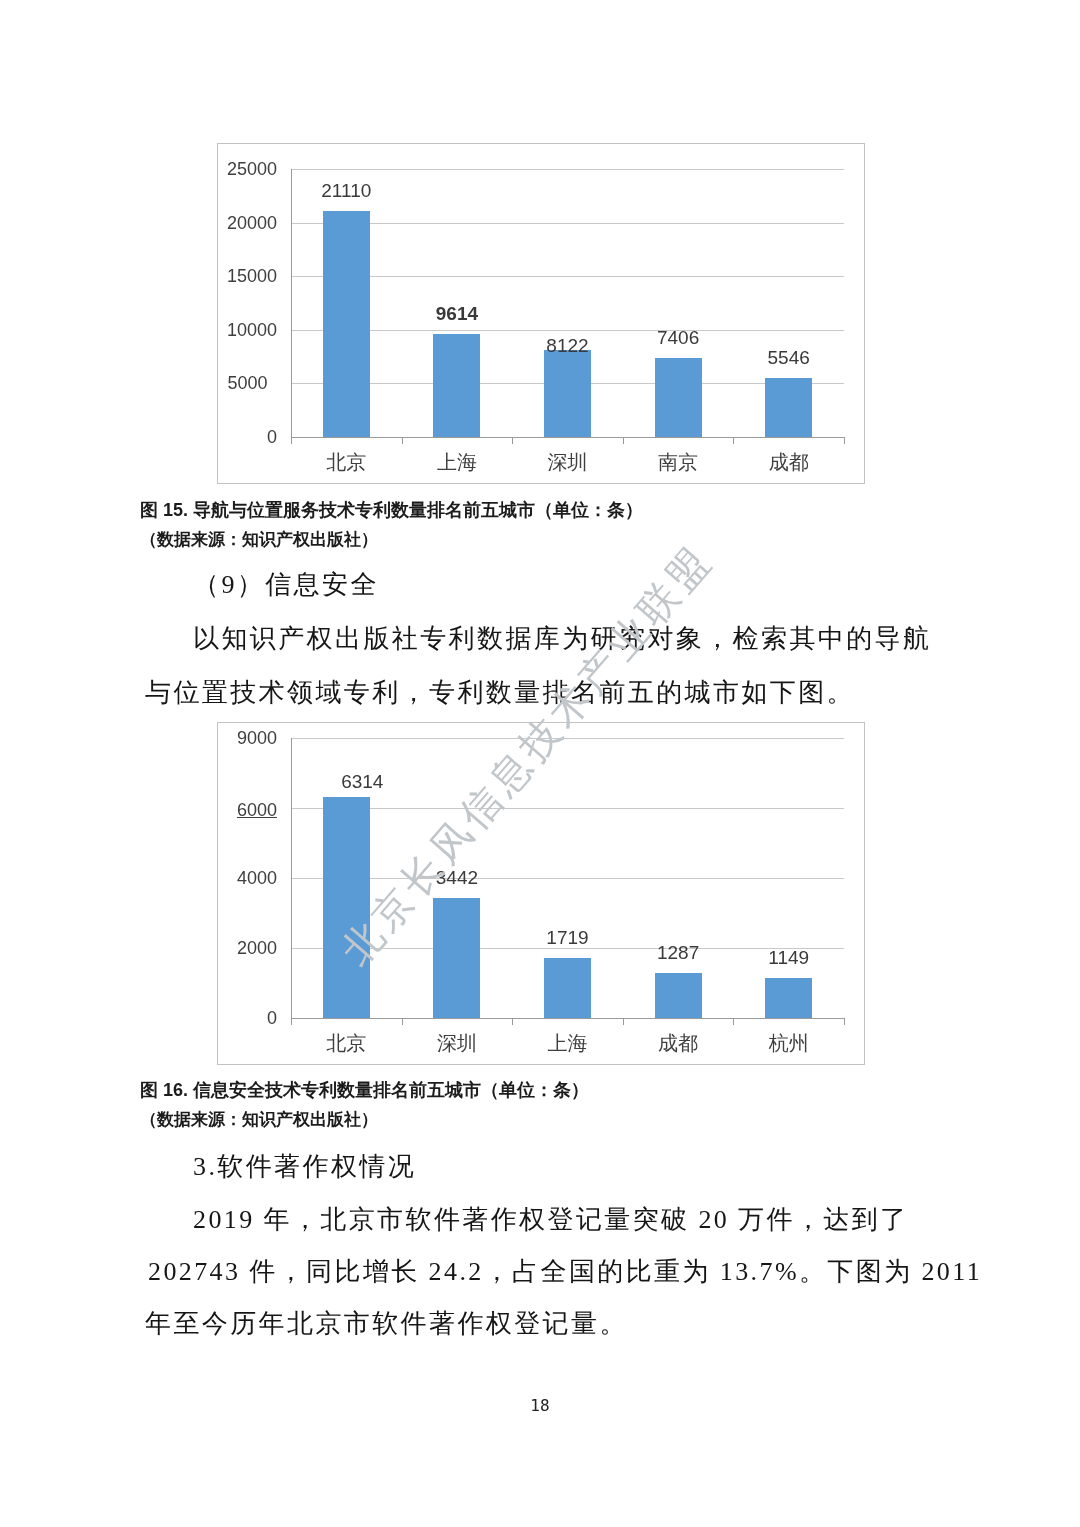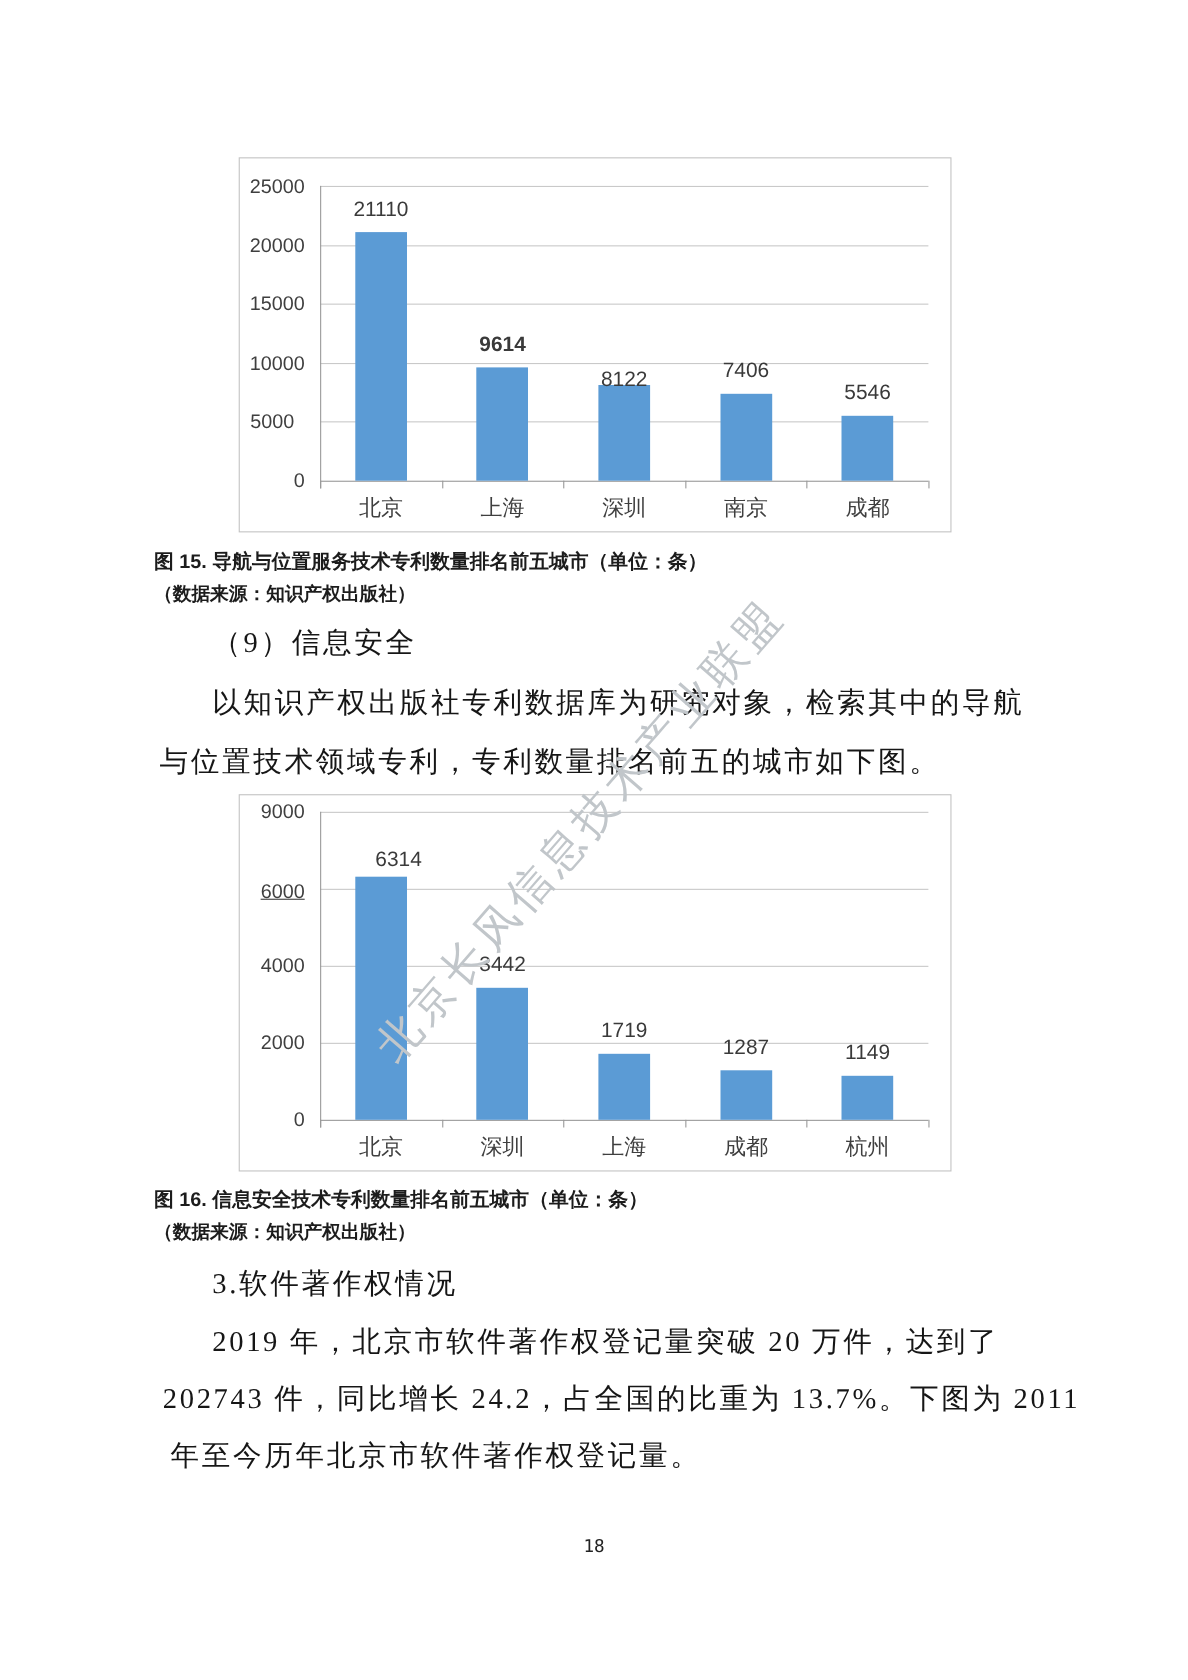--- a/index.html
+++ b/index.html
@@ -38,21 +38,21 @@
   .h-line{
     position:absolute;font-size:26px;color:#161616;
     letter-spacing:2.4px;white-space:nowrap;line-height:36px;
   }
   #sec5-heading{left:193px;top:567px;}
   #sec5-line1{left:193px;top:621px;}
   #sec5-line2{left:145px;top:675px;}
   #sec3-heading{left:193px;top:1149px;}
   #sec3-line1{left:193px;top:1202px;}
   #sec3-line2{left:148px;top:1254px;}
-  #sec3-line3{left:155px;top:1306px;text-align:center;}
+  #sec3-line3{left:145px;top:1306px;text-align:center;}
   
   .pagenum{
     position:absolute;left:0;top:1396px;width:1080px;text-align:center;
     font-family:"DejaVu Sans Mono","Liberation Mono",monospace;
     font-size:16px;color:#222222;
   }
   
   .watermark{
     position:absolute;left:527px;top:755px;
     transform:translate(-50%,-50%) rotate(-49deg);

